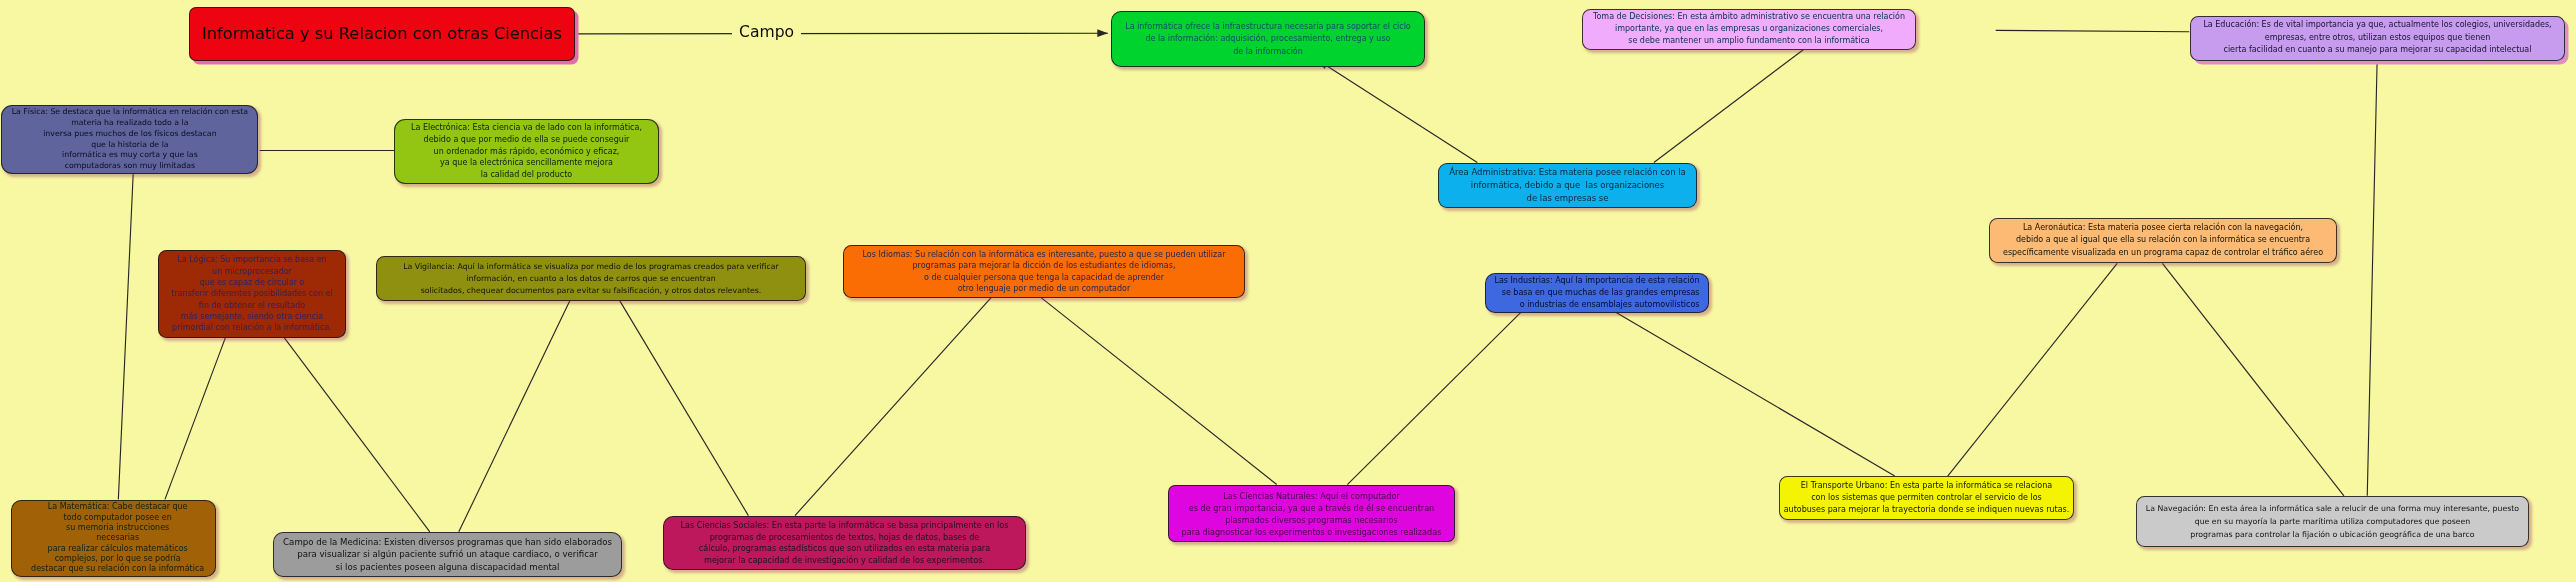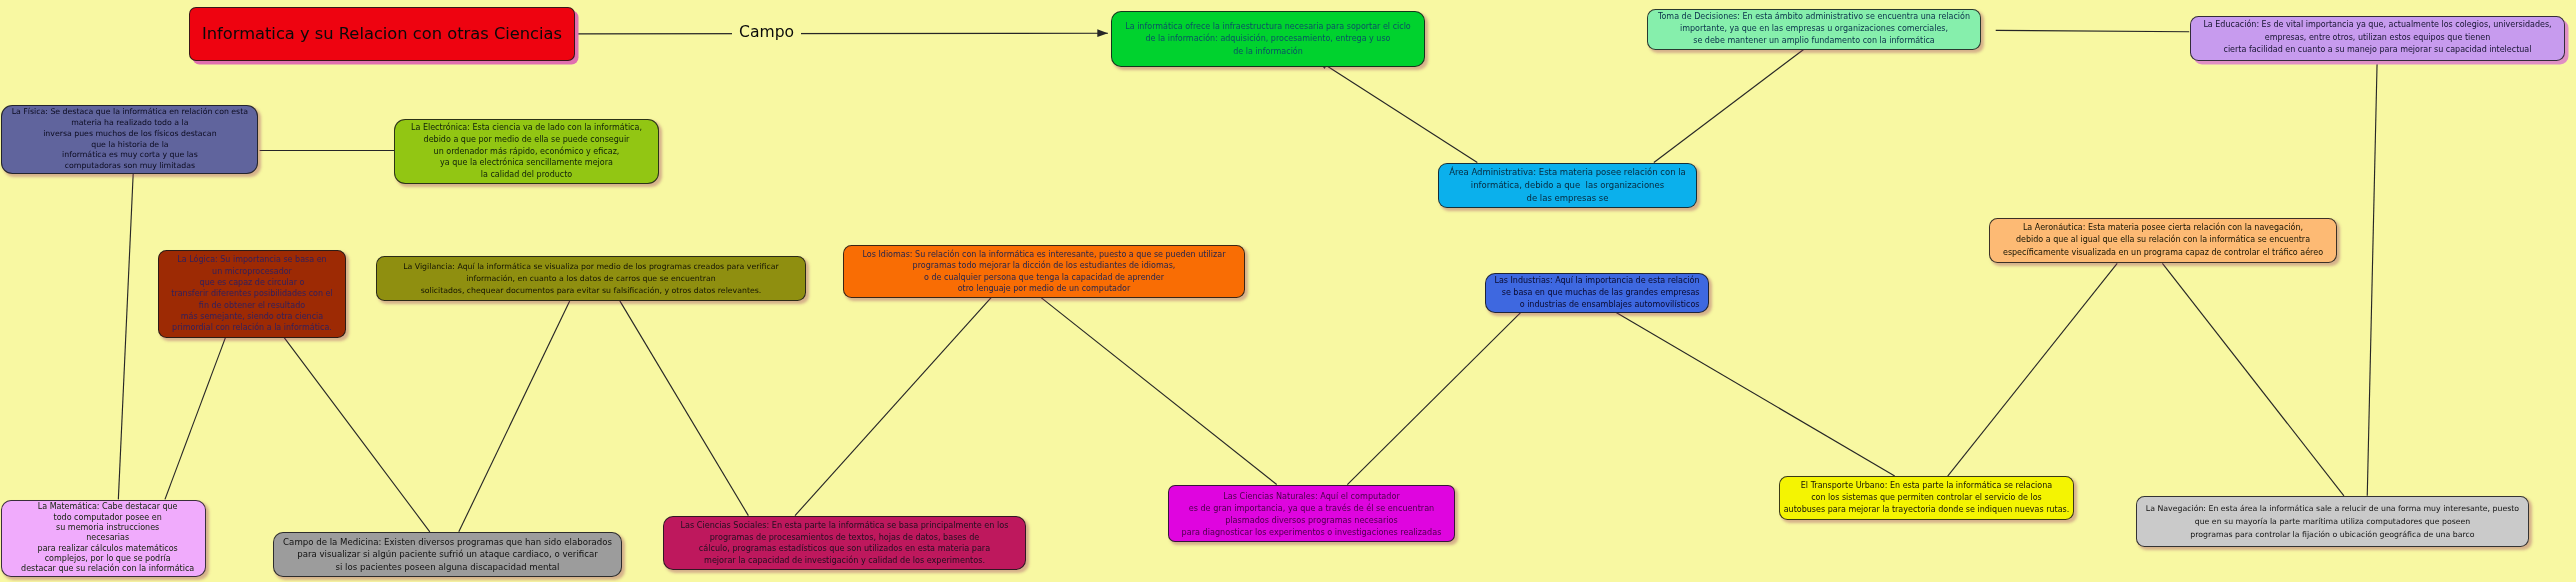--- a/index.html
+++ b/index.html
@@ -58,21 +58,21 @@
       <line x1="2152" y1="442" x2="1906" y2="686" stroke="#262626" stroke-width="1.6"></line>
       <line x1="2286" y1="442" x2="2681" y2="674" stroke="#262626" stroke-width="1.6"></line>
       <line x1="2996" y1="373" x2="2756" y2="674" stroke="#262626" stroke-width="1.6"></line>
       <line x1="3060" y1="373" x2="3317" y2="702" stroke="#262626" stroke-width="1.6"></line>
     </svg>
   <span class="link-label" style="left: 732px; top: 22px; font-size: 15.6px; background: rgb(248, 248, 162);">Campo</span>
 <div class="node" style="left: 189px; top: 7px; width: 386px; height: 54px; background: rgb(238, 3, 16); color: rgb(10, 10, 10); font-size: 16.3px; line-height: 20px; border-radius: 7px; box-shadow: rgb(224, 111, 176) 3.5px 3.5px 0px;">Informatica y su Relacion con otras Ciencias</div>
     <div class="node" style="left: 1111px; top: 11.3px; width: 314px; height: 56px; background: rgb(0, 210, 46); color: rgb(10, 80, 102); font-size: 8px; line-height: 12.4px; border-radius: 10px;">La informática ofrece la infraestructura necesaria para soportar el ciclo
 de la información: adquisición, procesamiento, entrega y uso
 de la información</div>
-    <div class="node" style="left: 1647px; top: 8.5px; width: 334px; height: 41px; background: #86efac; color: rgb(9, 48, 74); font-size: 8px; line-height: 11.7px; border-radius: 8.5px;">Toma de Decisiones: En esta ámbito administrativo se encuentra una relación
+    <div class="node" style="left: 1582px; top: 8.5px; width: 334px; height: 41px; background: #f0abfc; color: rgb(9, 48, 74); font-size: 8px; line-height: 11.7px; border-radius: 8.5px;">Toma de Decisiones: En esta ámbito administrativo se encuentra una relación
 importante, ya que en las empresas u organizaciones comerciales,
 se debe mantener un amplio fundamento con la informática</div>
     <div class="node" style="left: 2190px; top: 15.6px; width: 375px; height: 45px; background: rgb(199, 155, 238); color: rgb(22, 20, 48); font-size: 8px; line-height: 12.7px; border-radius: 8.5px; box-shadow: rgb(224, 143, 196) 3.5px 3.5px 0px;">La Educación: Es de vital importancia ya que, actualmente los colegios, universidades,
 empresas, entre otros, utilizan estos equipos que tienen
 cierta facilidad en cuanto a su manejo para mejorar su capacidad intelectual</div>
     <div class="node" style="left: 1.4px; top: 105px; width: 257px; height: 69px; background: rgb(96, 100, 157); color: rgb(11, 11, 32); font-size: 7.8px; line-height: 10.7px; border-radius: 11.3px;">La Física: Se destaca que la informática en relación con esta
 materia ha realizado todo a la
 inversa pues muchos de los físicos destacan
 que la historia de la
 informática es muy corta y que las
@@ -89,30 +89,30 @@
 un microprocesador
 que es capaz de circular o
 transferir diferentes posibilidades con el
 fin de obtener el resultado
 más semejante, siendo otra ciencia
 primordial con relación a la informática.</div>
     <div class="node" style="left: 376px; top: 256px; width: 430px; height: 45px; background: rgb(143, 143, 16); color: rgb(20, 20, 4); font-size: 7.8px; line-height: 12px; border-radius: 8.5px;">La Vigilancia: Aquí la informática se visualiza por medio de los programas creados para verificar
 información, en cuanto a los datos de carros que se encuentran
 solicitados, chequear documentos para evitar su falsificación, y otros datos relevantes.</div>
     <div class="node" style="left: 843px; top: 245px; width: 402px; height: 53px; background: rgb(249, 109, 4); color: rgb(38, 38, 77); font-size: 8px; line-height: 11.3px; border-radius: 8.5px;">Los Idiomas: Su relación con la informática es interesante, puesto a que se pueden utilizar
-programas todo mejorar la dicción de los estudiantes de idiomas,
+programas para mejorar la dicción de los estudiantes de idiomas,
 o de cualquier persona que tenga la capacidad de aprender
 otro lenguaje por medio de un computador</div>
     <div class="node" style="left: 1485px; top: 273px; width: 224px; height: 40px; background: rgb(62, 104, 224); color: rgb(10, 10, 46); font-size: 8px; line-height: 11.7px; border-radius: 10px; text-align: right;">Las Industrias: Aquí la importancia de esta relación
 se basa en que muchas de las grandes empresas
 o industrias de ensamblajes automovilísticos</div>
     <div class="node" style="left: 1989px; top: 218px; width: 348px; height: 45px; background: #fdba74; color: rgb(20, 20, 4); font-size: 8px; line-height: 12.4px; border-radius: 8.5px;">La Aeronáutica: Esta materia posee cierta relación con la navegación,
 debido a que al igual que ella su relación con la informática se encuentra
 específicamente visualizada en un programa capaz de controlar el tráfico aéreo</div>
-    <div class="node" style="left: 1px; top: 500px; width: 205px; height: 77px; background: #f0abfc; color: rgb(16, 32, 10); font-size: 8px; line-height: 10.3px; border-radius: 10px; padding-left: 14px;">La Matemática: Cabe destacar que
+    <div class="node" style="left: 11px; top: 500px; width: 205px; height: 77px; background: #a16207; color: rgb(16, 32, 10); font-size: 8px; line-height: 10.3px; border-radius: 10px; padding-left: 14px;">La Matemática: Cabe destacar que
 todo computador posee en
 su memoria instrucciones
 necesarias
 para realizar cálculos matemáticos
 complejos, por lo que se podría
 destacar que su relación con la informática</div>
     <div class="node" style="left: 273px; top: 532px; width: 349px; height: 45px; background: rgb(156, 156, 156); color: rgb(17, 17, 17); font-size: 8.6px; line-height: 12.4px; border-radius: 10px;">Campo de la Medicina: Existen diversos programas que han sido elaborados
 para visualizar si algún paciente sufrió un ataque cardiaco, o verificar
 si los pacientes poseen alguna discapacidad mental</div>
     <div class="node" style="left: 655px; top: 516px; width: 363px; height: 54px; background: #be185d; color: rgb(32, 16, 32); font-size: 8.1px; line-height: 11.5px; border-radius: 10px; margin-left: 8px;">Las Ciencias Sociales: En esta parte la informática se basa principalmente en los

